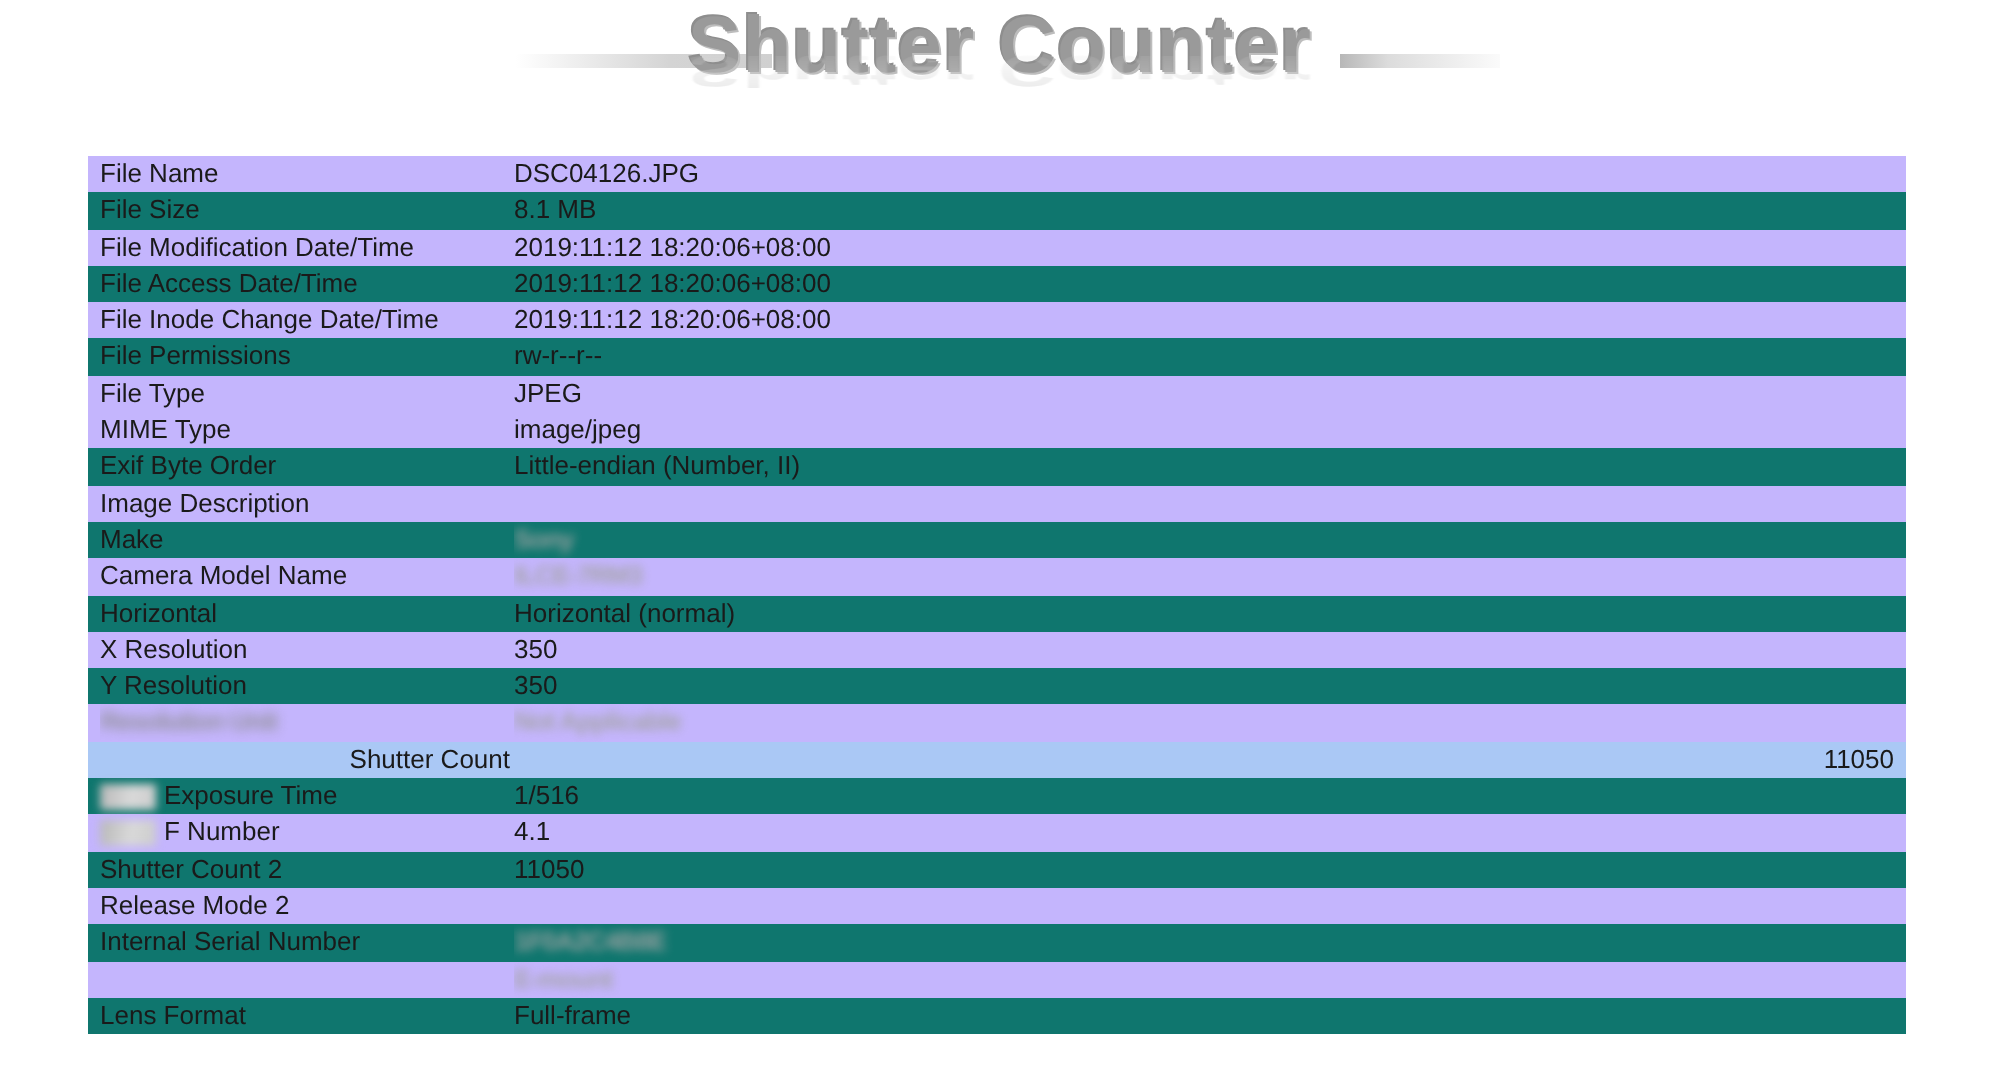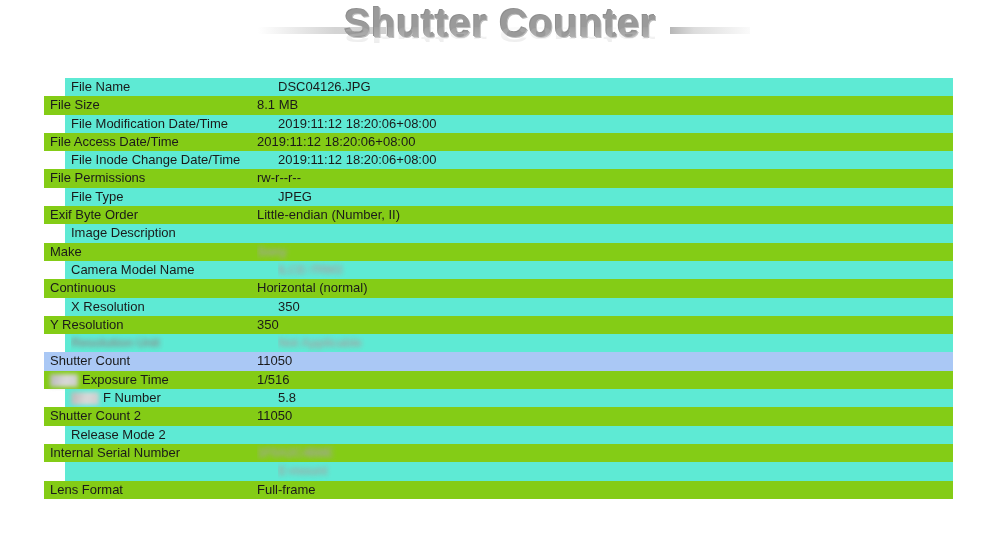--- a/index.html
+++ b/index.html
@@ -77,23 +77,23 @@
     width: 909px;
     border-collapse: collapse;
   }
   .exif-row {
     position: relative;
     height: 18.3px;
     line-height: 18.3px;
     font-size: 13px;
     white-space: nowrap;
   }
-  .exif-row.band    { background: #5eead4; margin-left: 21px; }
-  .exif-row.plain   { background: #84cc16; }
-  .exif-row.hilite  { background: #aac8f5; }
+  .exif-row.band    { background: #c4b5fd; }
+  .exif-row.plain   { background: #0f766e; }
+  .exif-row.hilite  { background: #aac8f5; text-align: right; }
 
   .cell-label {
     position: absolute;
     left: 6px;
     top: 0;
     width: 205px;
     overflow: hidden;
     text-overflow: clip;
   }
   .cell-label.indent { left: 38px; }
@@ -161,38 +161,42 @@
       <span class="cell-value">2019:11:12 18:20:06+08:00</span>
     </div>
     <div class="exif-row plain">
       <span class="cell-label">File Permissions</span>
       <span class="cell-value">rw-r--r--</span>
     </div>
     <div class="exif-row band">
       <span class="cell-label">File Type</span>
       <span class="cell-value">JPEG</span>
     </div>
+    <div class="exif-row band">
+      <span class="cell-label">MIME Type</span>
+      <span class="cell-value">image/jpeg</span>
+    </div>
     <div class="exif-row plain">
       <span class="cell-label">Exif Byte Order</span>
       <span class="cell-value">Little-endian (Number, II)</span>
     </div>
     <div class="exif-row band">
       <span class="cell-label">Image Description</span>
       <span class="cell-value"></span>
     </div>
     <div class="exif-row plain">
       <span class="cell-label">Make</span>
       <span class="cell-value"><span class="redacted light">Sony</span></span>
     </div>
     <div class="exif-row band">
       <span class="cell-label">Camera Model Name</span>
       <span class="cell-value"><span class="redacted light">ILCE-7RM3</span></span>
     </div>
     <div class="exif-row plain">
-      <span class="cell-label">Continuous</span>
+      <span class="cell-label">Horizontal</span>
       <span class="cell-value">Horizontal (normal)</span>
     </div>
     <div class="exif-row band">
       <span class="cell-label">X Resolution</span>
       <span class="cell-value">350</span>
     </div>
     <div class="exif-row plain">
       <span class="cell-label">Y Resolution</span>
       <span class="cell-value">350</span>
     </div>
@@ -205,21 +209,21 @@
       <span class="cell-value">11050</span>
     </div>
     <div class="exif-row plain">
       <span class="blur-marker"></span>
       <span class="cell-label indent">Exposure Time</span>
       <span class="cell-value">1/516</span>
     </div>
     <div class="exif-row band">
       <span class="blur-marker"></span>
       <span class="cell-label indent">F Number</span>
-      <span class="cell-value">5.8</span>
+      <span class="cell-value">4.1</span>
     </div>
     <div class="exif-row plain">
       <span class="cell-label">Shutter Count 2</span>
       <span class="cell-value">11050</span>
     </div>
     <div class="exif-row band">
       <span class="cell-label">Release Mode 2</span>
     </div>
     <div class="exif-row plain">
       <span class="cell-label">Internal Serial Number</span>

